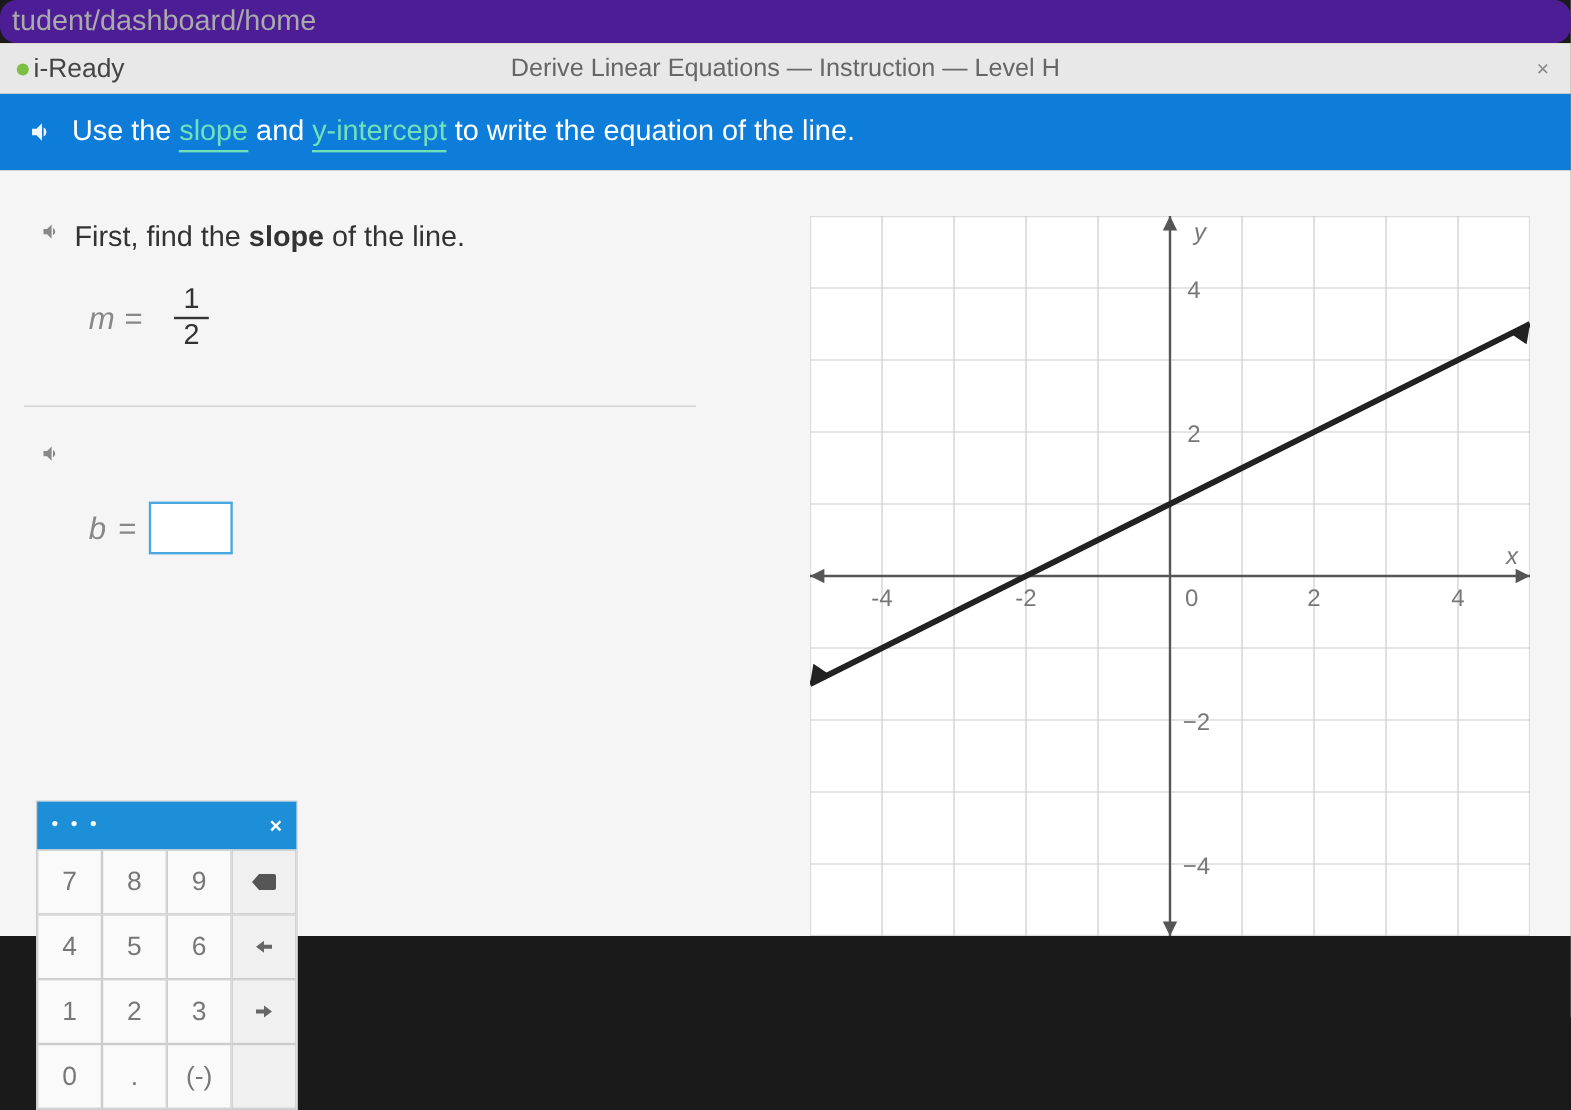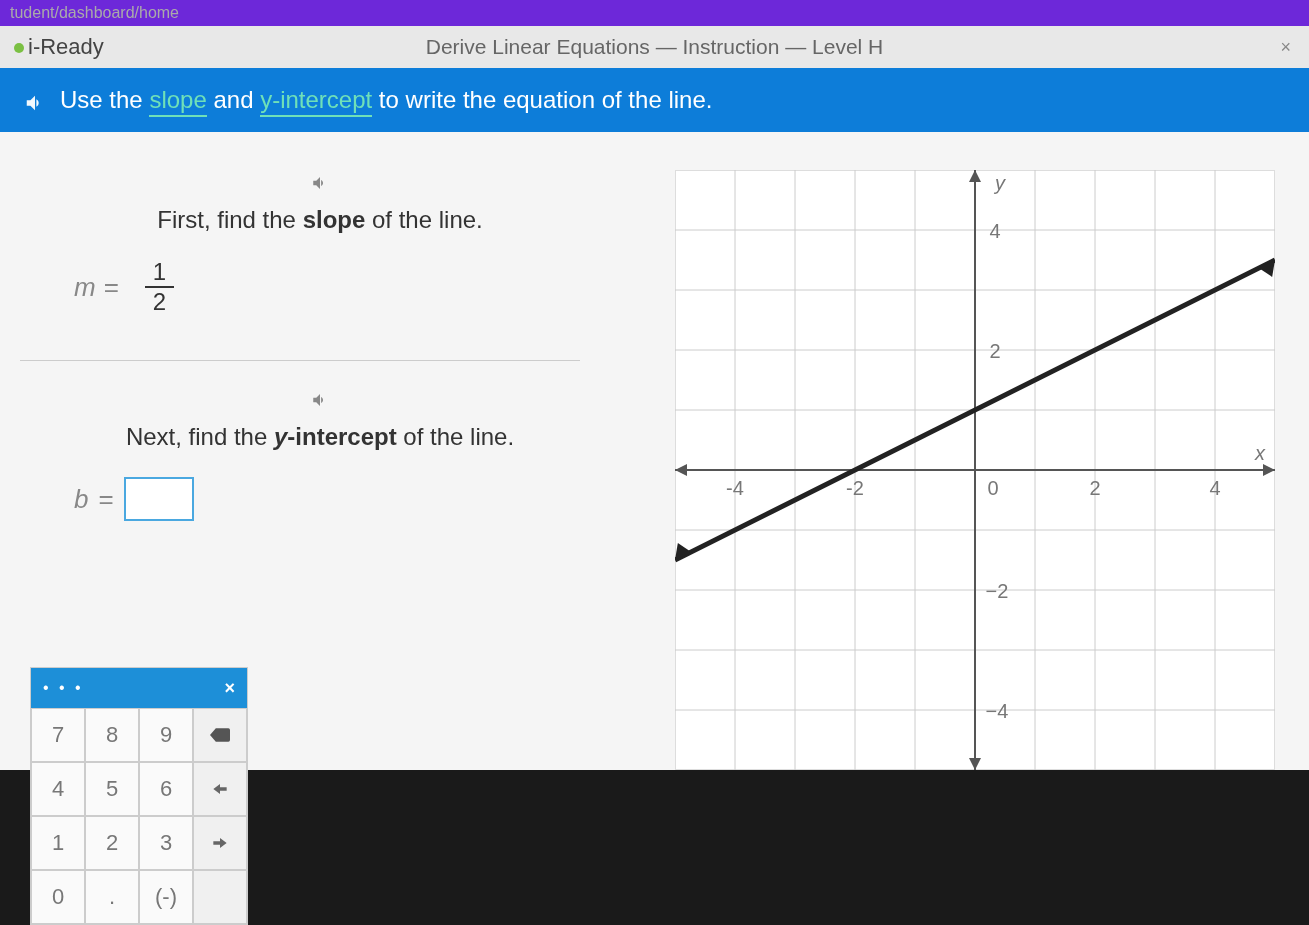--- a/index.html
+++ b/index.html
@@ -1,31 +1,31 @@
 <!DOCTYPE html>
 <html><head>
   <meta charset="utf-8">
   <style>
     * { margin: 0; padding: 0; box-sizing: border-box; font-family: Arial, Helvetica, sans-serif; }
     body { background: #1a1a1a; width: 1309px; height: 925px; overflow: hidden; }
-    .browser-url { background: #6d28d9; color: #aaa; padding: 4px 10px; font-size: 16px; }
+    .browser-url { background: #4c1d95; color: #aaa; padding: 4px 10px; font-size: 24px; border-radius: 14px; }
     .app-container { background: #fdba74; }
     .app-header { display: flex; align-items: center; background: #e8e8e8; padding: 8px 14px; position: relative; }
     .brand { color: #444; font-size: 22px; font-weight: 500; }
     .brand-dot { display:inline-block; width:10px; height:10px; border-radius:50%; background:#7bc043; margin-right:4px; vertical-align:middle; }
     .lesson-title { position: absolute; left: 50%; transform: translateX(-50%); color: #666; font-size: 21px; }
     .close-x { position: absolute; right: 18px; color: #888; font-size: 18px; cursor: pointer; }
-    .instruction-bar { background: #0d7dd9; color: #fff; padding: 18px 24px; font-size: 24px; display: flex; align-items: flex-end; gap: 14px; }
+    .instruction-bar { background: #0d7dd9; color: #fff; padding: 18px 24px; font-size: 24px; display: flex; align-items: center; gap: 14px; }
     .speaker { width:22px; height:22px; display:inline-flex; align-items:center; justify-content:center; }
     .speaker svg { fill:#fff; opacity:0.95; }
     .term-slope, .term-yint { color: #6fe0b8; border-bottom: 2px solid #6fe0b8; padding-bottom: 2px; }
     .content { display: flex; padding: 30px 20px 0 20px; gap: 40px; background: #f5f5f5; }
     .left { flex: 0 0 600px; }
     .step { padding: 12px 14px; }
-    .step-row { display:flex; align-items:center; gap:10px;flex-direction:column; }
+    .step-row { display:flex; align-items:flex-start; gap:10px; }
     .step-speaker svg { fill:#888; width:18px; height:18px; }
     .step-text { font-size: 24px; color: #333; font-weight: 500; }
     .ital { font-style: italic; }
     .slope-eq { margin: 24px 0 18px 40px; display:flex; align-items:center; font-size: 26px; color:#888; }
     .frac { display:inline-flex; flex-direction:column; align-items:center; margin-left:18px; color:#333; font-size:24px; }
     .frac .num { border-bottom: 2px solid #333; padding: 0 8px; }
     .frac .den { padding: 0 8px; }
     .divider { border-top: 1px solid #ccc; margin: 14px 0 18px 0; width: 560px; }
     .b-eq { margin: 26px 0 0 40px; display:flex; align-items:center; font-size:26px; color:#888; font-style:italic; gap:10px; }
     .b-input { width: 70px; height: 44px; border: 2px solid #4aa8e0; background:#fff; font-size:22px; padding:4px 6px; }
@@ -90,23 +90,20 @@
       </div>
 
       <div class="divider"></div>
 
       <div class="step">
         <div class="step-row">
           <span class="step-speaker">
             <svg viewBox="0 0 24 24">
                 <path d="M3 9v6h4l5 5V4L7 9H3zm13 3c0-1.8-1-3.3-2.5-4.1v8.2c1.5-.8 2.5-2.3 2.5-4.1z"></path>
               </svg>
-          </span>
-          <span class="step-text">
-            <span>Next, find the </span><b><span class="ital">y</span><span>-intercept</span></b><span> of the line.</span>
           </span>
         </div>
         <div class="b-eq">
           <span>b</span>
           <span style="font-style:normal;">=</span>
           <input class="b-input" type="text" value="" style="">
         </div>
       </div>
 
       <div class="keypad">

